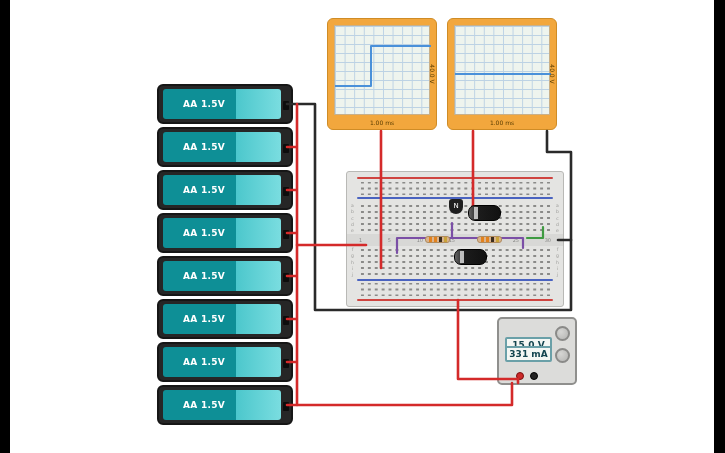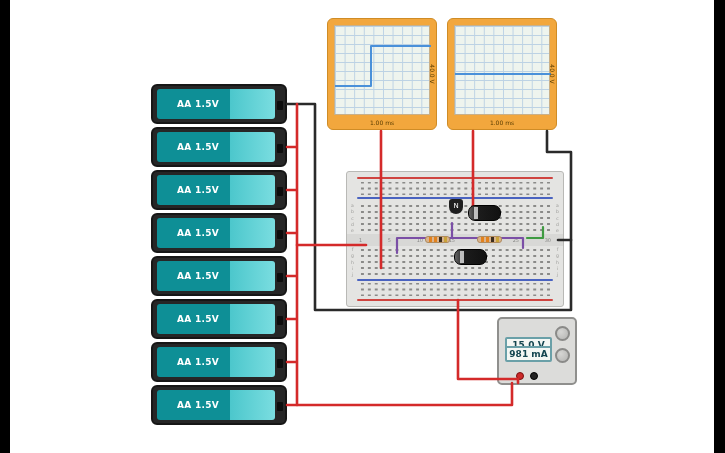--- a/index.html
+++ b/index.html
@@ -4,21 +4,21 @@
 <style>
   html,body{margin:0;padding:0;background:#000;}
   body{font-family:"DejaVu Sans", sans-serif;}
   #stage{position:relative;width:725px;height:453px;background:#ffffff;overflow:hidden;}
   .abs{position:absolute;}
   .frame-bar{position:absolute;top:0;bottom:0;background:#000;}
   #frame-left{left:0;width:10px;}
   #frame-right{right:0;width:11px;}
 
   
-  .battery{position:absolute;left:151px;width:136px;height:40px;background:#262626;
+  .battery{position:absolute;left:157px;width:136px;height:40px;background:#262626;
            border:2px solid #161616;border-radius:6px;box-sizing:border-box;z-index:2;}
   .battery .bbody{position:absolute;left:4px;top:3px;right:10px;bottom:3px;border-radius:3px;
            background:linear-gradient(90deg,#0e8f96 0%,#0e8f96 62%,#4cc7cc 62%,#7adde0 100%);}
   .battery .blabel{position:absolute;left:0;top:13px;width:90px;text-align:center;
            color:#ffffff;font-size:9px;font-weight:bold;letter-spacing:.3px;}
   .battery .bterm{position:absolute;right:2px;top:15px;width:6px;height:9px;background:#0d0d0d;border-radius:1px;}
 
   
   .scope{position:absolute;top:18px;width:110px;height:112px;background:#f2a73d;
          border:1px solid #cf8c26;border-radius:6px;box-sizing:border-box;z-index:2;}
@@ -219,21 +219,21 @@
     </div>
   <div id="resistor-2" class="resistor">
       <i></i>
       <i></i>
       <i></i>
       <i></i>
     </div>
 
   <div id="psu" class="abs">
     <div id="psu-voltage" class="display">15.0 V</div>
-    <div id="psu-current" class="display">981 mA</div>
+    <div id="psu-current" class="display">331 mA</div>
     <div id="knob-1" class="knob"></div>
     <div id="knob-2" class="knob"></div>
     <div id="psu-term-red" class="pterm"></div>
     <div id="psu-term-black" class="pterm"></div>
   </div>
 
   <svg id="wires" width="725" height="453" viewBox="0 0 725 453">
     <path d="M287,104 H315 V310 H571 V152 H547 V131" stroke="#2a2a2a"></path>
     <path d="M571,240 H558" stroke="#2a2a2a"></path>
 

